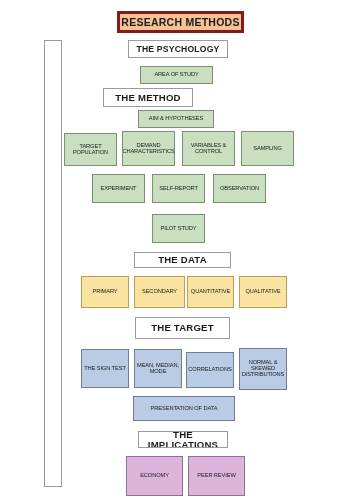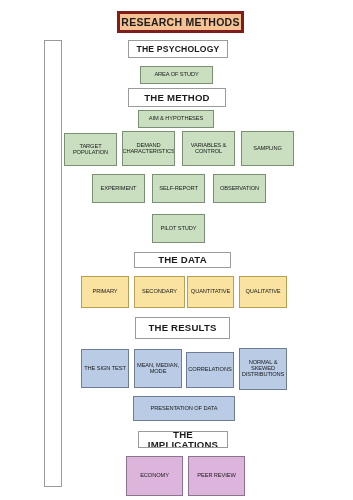--- a/index.html
+++ b/index.html
@@ -114,21 +114,21 @@
   <div class="overlap" style="left:128px; top:40px; width:100px; height:18px;">
     <div class="node header small" style="position:absolute; width:100px; height:18px;align-items:center;">
       <span class="txt">THE PSYCHOLOGY</span>
     </div>
   </div>
 
   <div class="node green" style="left:140px; top:66px; width:73px; height:18px;">
     <span class="txt">AREA OF STUDY</span>
   </div>
 
-  <div class="node header" style="left:128px; top:88px; width:98px; height:19px;">
+  <div class="node header" style="left:103px; top:88px; width:90px; height:19px;">
     <span class="txt">THE METHOD</span>
   </div>
 
   <div class="node green" style="left:138px; top:110px; width:76px; height:18px;">
     <span class="txt">AIM &amp; HYPOTHESES</span>
   </div>
 
   <div class="node green" style="left:64px; top:133px; width:53px; height:33px;">
     <span class="txt">TARGET POPULATION</span>
   </div>
@@ -167,21 +167,21 @@
     <span class="txt">SECONDARY</span>
   </div>
   <div class="node yellow" style="left:187px; top:276px; width:47px; height:32px;">
     <span class="txt">QUANTITATIVE</span>
   </div>
   <div class="node yellow" style="left:239px; top:276px; width:48px; height:32px;">
     <span class="txt">QUALITATIVE</span>
   </div>
 
   <div class="node header" style="left:135px; top:317px; width:95px; height:22px;">
-    <span class="txt">THE RESULTS</span>
+    <span class="txt">THE TARGET</span>
   </div>
 
   <div class="node blue" style="left:81px; top:349px; width:48px; height:39px;">
     <span class="txt">THE SIGN TEST</span>
   </div>
   <div class="node blue" style="left:134px; top:349px; width:48px; height:39px;">
     <span class="txt">MEAN, MEDIAN, MODE</span>
   </div>
   <div class="node blue" style="left:186px; top:352px; width:48px; height:36px;">
     <span class="txt">CORRELATIONS</span>

